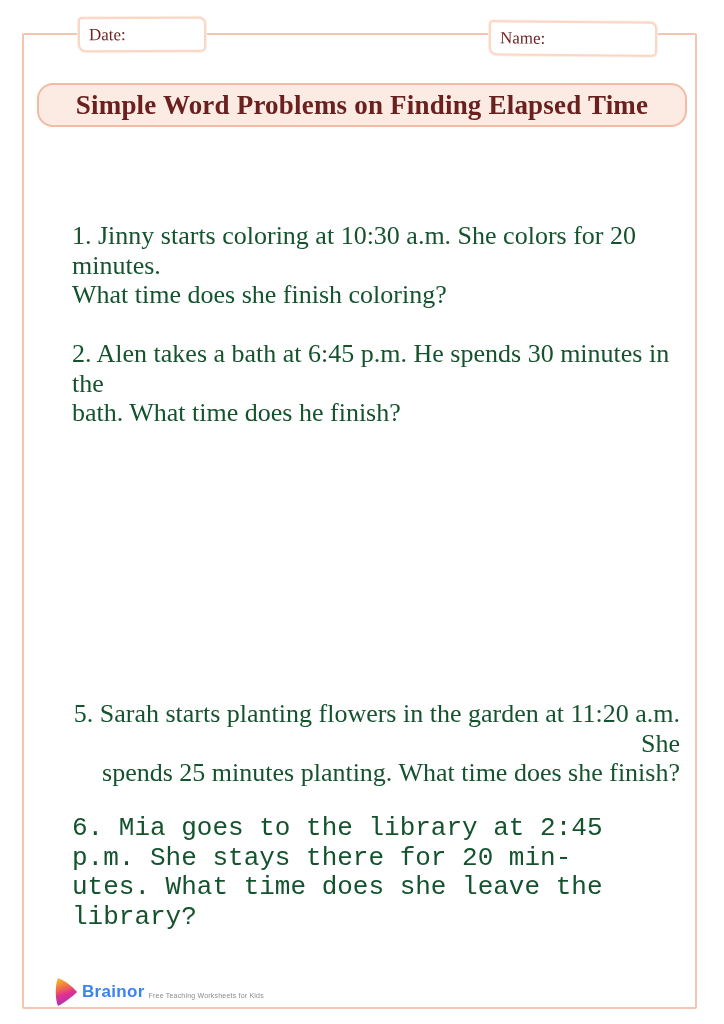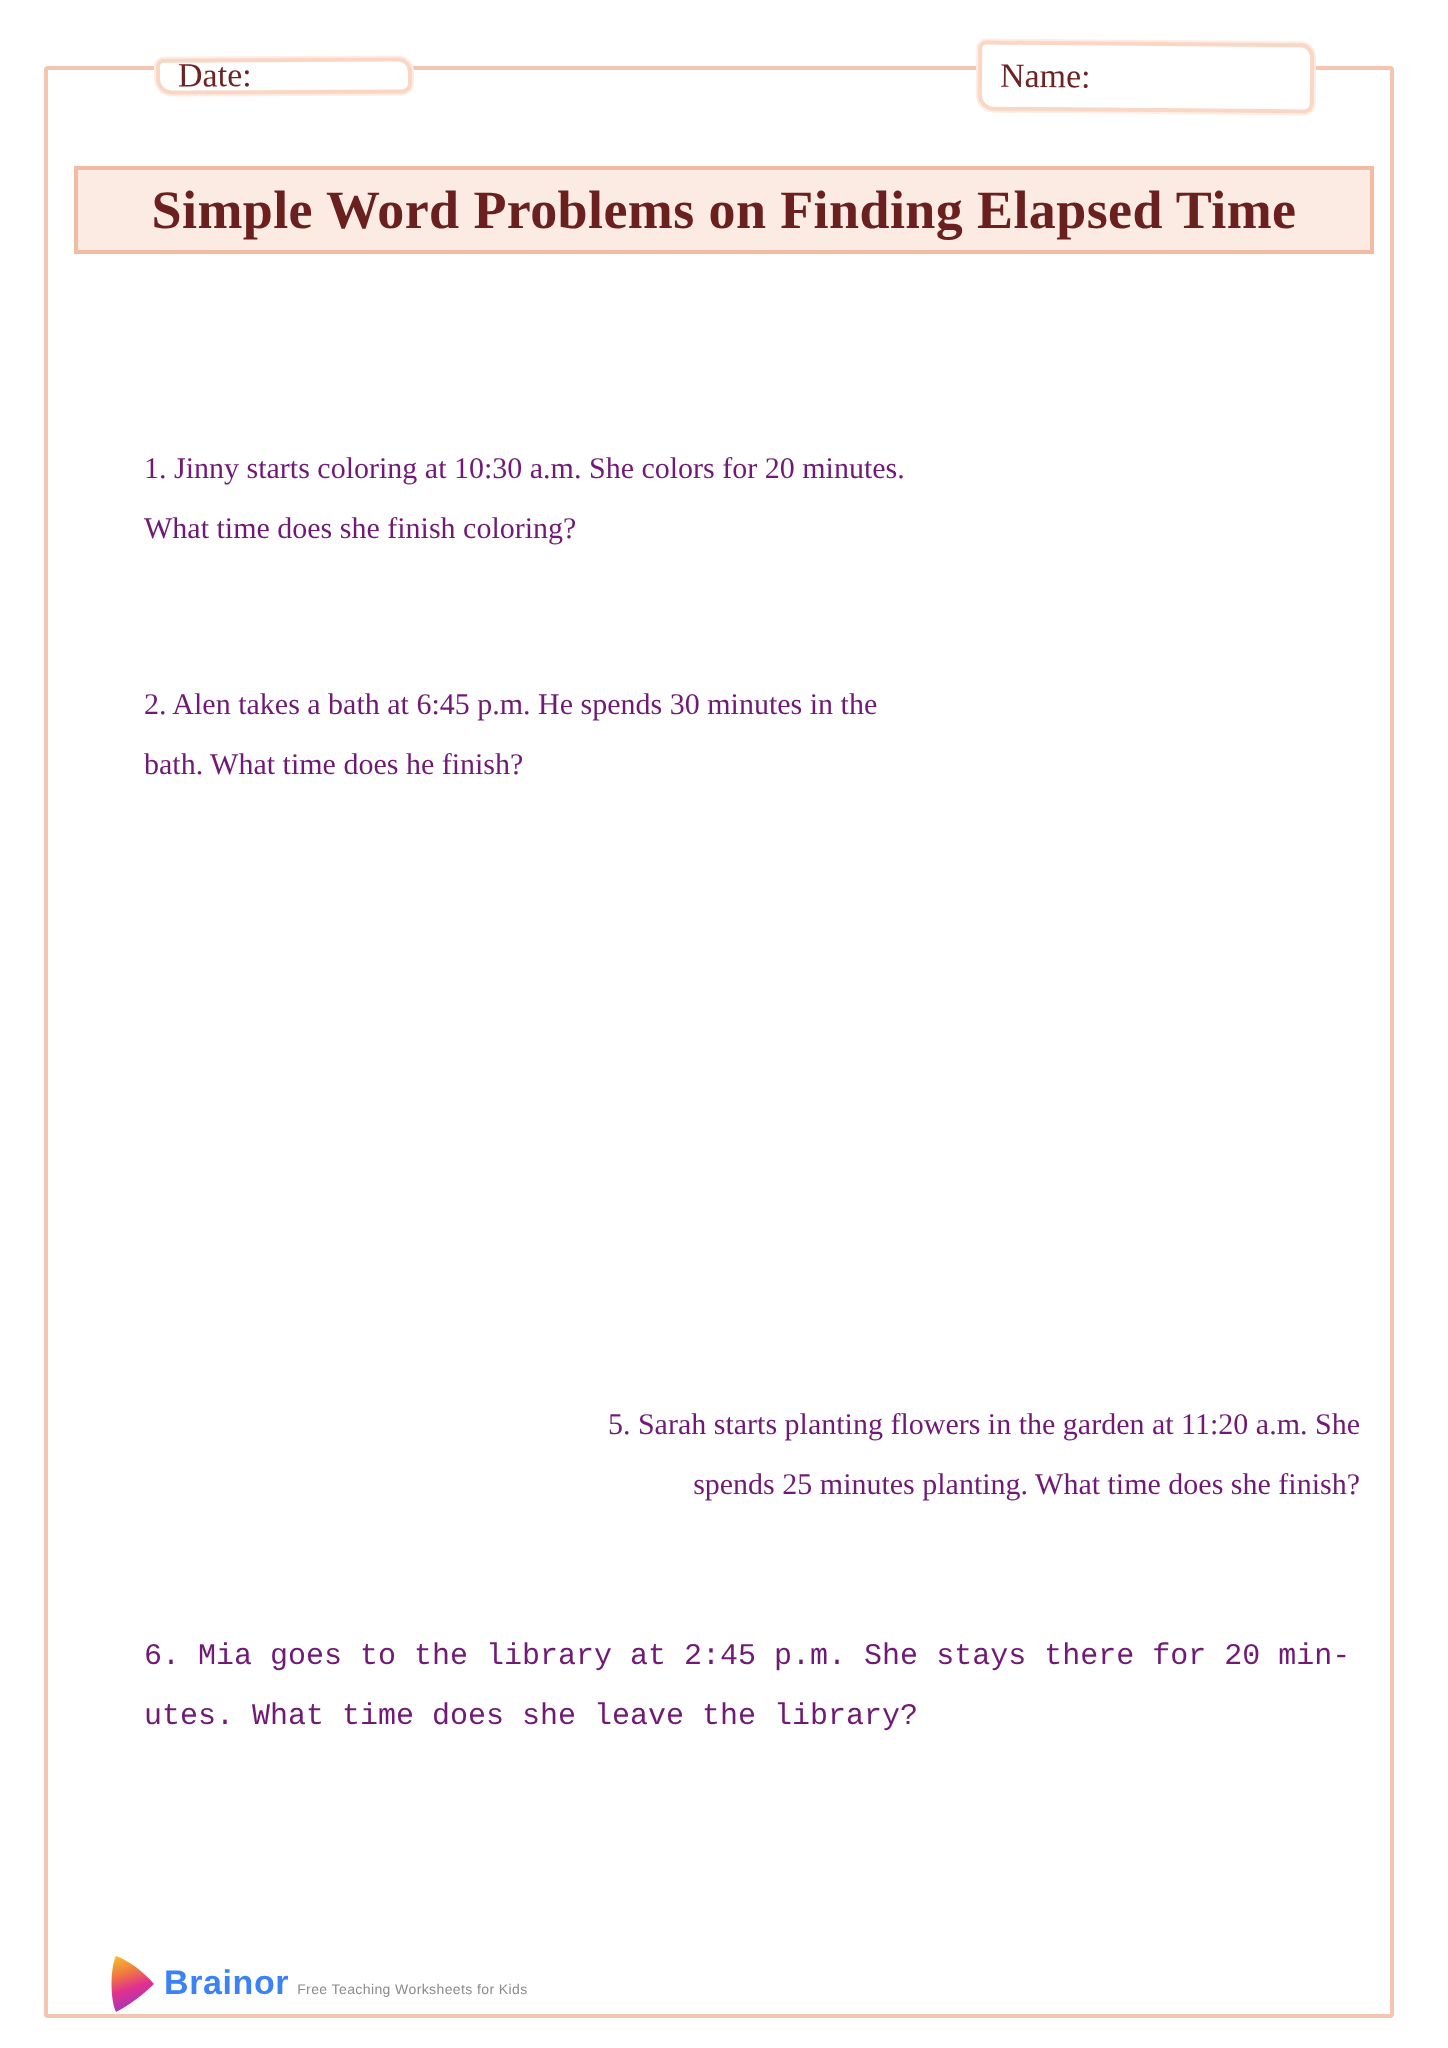--- a/index.html
+++ b/index.html
@@ -24,50 +24,50 @@
     border: 2px solid #fad7c5;
     box-shadow: 0 0 0 1px #fdeee5;
     border-radius: 4px 7px 5px 8px;
     display: flex;
     align-items: center;
     padding-left: 9px;
     box-sizing: border-box;
     color: #6e2424;
     font-size: 17px;
   }
-  .date-box { left: 78px; top: 17px; width: 128px; height: 18px; transform: rotate(-0.3deg); margin-top: 12px; }
+  .date-box { left: 78px; top: 17px; width: 128px; height: 35px; transform: rotate(-0.3deg); }
   .name-box { left: 489px; top: 21px; width: 168px; height: 35px; transform: rotate(0.5deg); }
   .title-banner {
     position: absolute;
     left: 37px; top: 83px;
     width: 650px; height: 44px;
     background: #fcebe2;
     border: 2.5px solid #f3bba4;
-    border-radius: 0;
+    border-radius: 16px;
     box-sizing: border-box;
     display: flex;
     align-items: center;
     justify-content: center;
   }
   .title-banner h1 {
     margin: 0;
     font-size: 27px;
     font-weight: 600;
     color: #6b2020;
     letter-spacing: 0.2px;
     white-space: nowrap;
   }
   .problem {
     position: absolute;
     left: 72px;
     width: 608px;
     margin: 0;
-    font-size: 15px;
+    font-size: 26px;
     line-height: 29.5px;
-    color: #701a75;
+    color: #14532d;
     white-space: pre-line;
   }
   .p1 { top: 221px; }
   .p2 { top: 339px; }
   .p3 { top: 454px; }
   .p4 { top: 589px; }
   .p5 { top: 699px; text-align: right; }
   .p6 { top: 814px; font-family: Liberation Mono, monospace; }
   .footer-logo {
     position: absolute;

